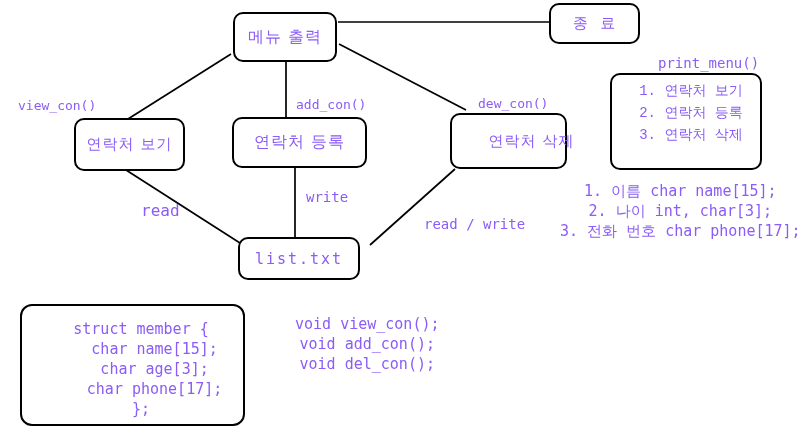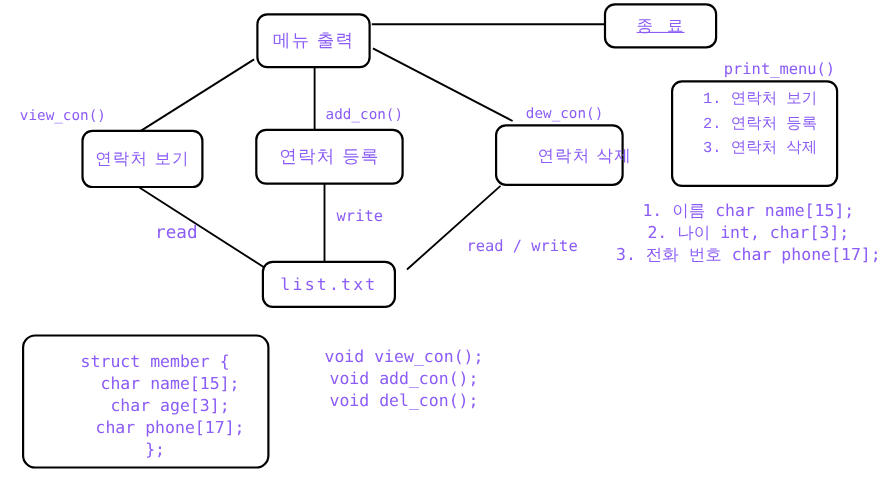--- a/index.html
+++ b/index.html
@@ -72,21 +72,21 @@
     <line x1="231" y1="54" x2="128" y2="119"></line>
     <line x1="286" y1="61" x2="286" y2="118"></line>
     <line x1="339" y1="44" x2="466" y2="110"></line>
     <line x1="126" y1="170" x2="240" y2="243"></line>
     <line x1="295" y1="167" x2="295" y2="238"></line>
     <line x1="455" y1="169" x2="370" y2="245"></line>
   </svg>
 
   <div class="node" style="left:233px;top:12px;width:104px;height:50px;font-size:16px;">메뉴 출력</div>
 
-  <div class="node" style="left:549px;top:3px;width:103px;height:41px;text-decoration:underline;">종  료</div>
+  <div class="node" style="left:549px;top:3px;width:91px;height:41px;">종  료</div>
 
   <div class="node" style="left:74px;top:118px;width:111px;height:53px;">연락처 보기</div>
 
   <div class="node" style="left:232px;top:117px;width:135px;height:51px;font-size:16px;">연락처 등록</div>
 
   <div class="node" style="left:450px;top:113px;width:117px;height:56px;padding-left:46px;">연락처 삭제</div>
 
   <div class="node mono" style="left:238px;top:237px;width:122px;height:43px;font-size:15px;letter-spacing:2px;">list.txt</div>
 
   <div class="fn-label" style="left:18px;top:98px;">view_con()</div>

